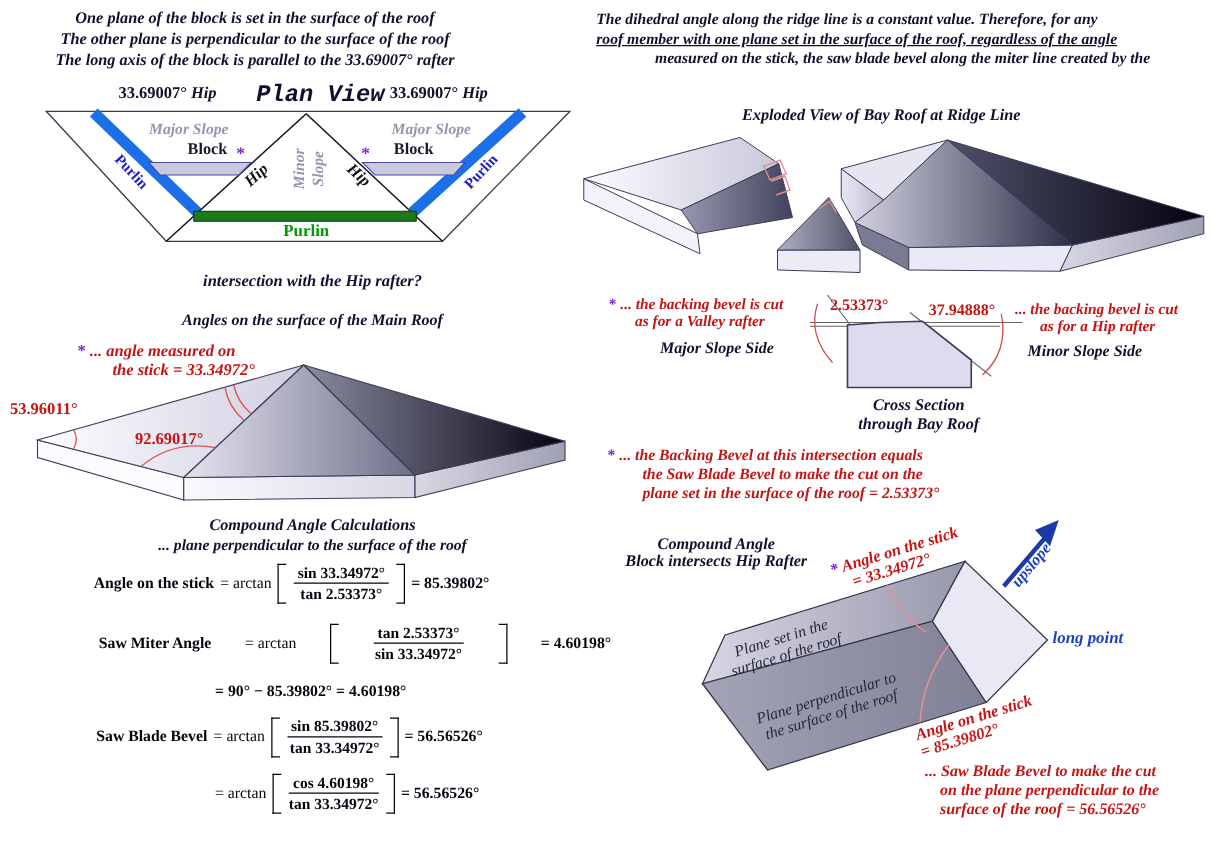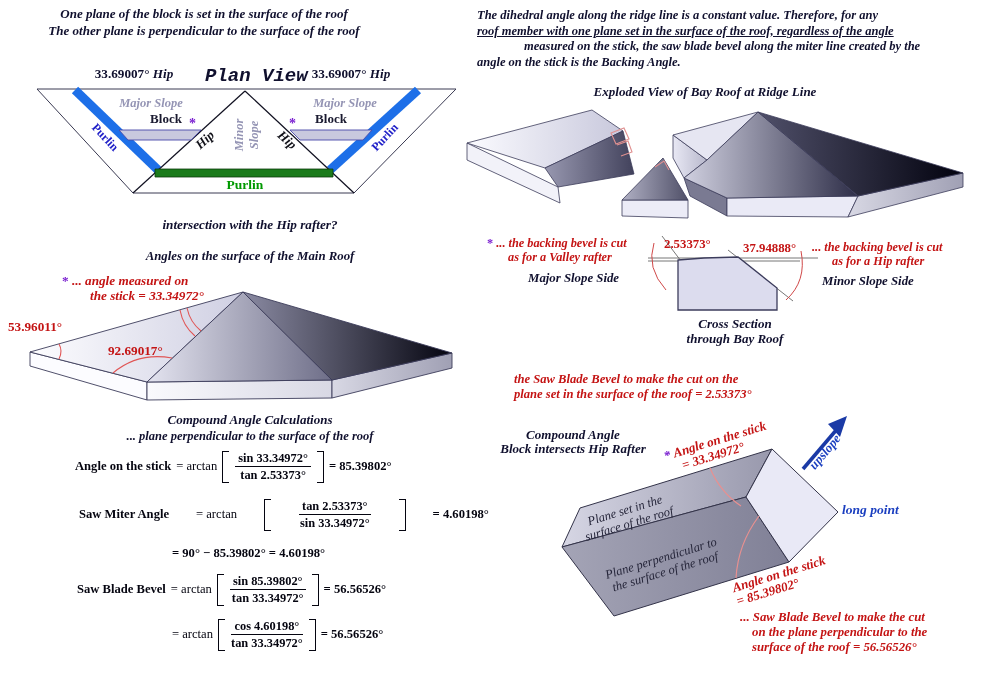--- a/index.html
+++ b/index.html
@@ -139,20 +139,21 @@
   <polygon points="562,547 746,497 789,562 614,616" fill="url(#gBlockFront)" stroke="#333349" stroke-width="1"></polygon>
   <polygon points="746,497 772,449 838,512 789,562" fill="#e9e9f6" stroke="#333349" stroke-width="1"></polygon>
   <path d="M 710,468 Q 720,492 741,506" fill="none" stroke="#e89090" stroke-width="1.2"></path>
   <path d="M 759,516 Q 738,544 736,578" fill="none" stroke="#e89090" stroke-width="1.2"></path>
   <line x1="803" y1="469" x2="838" y2="428" stroke="#1b3aa6" stroke-width="3.6"></line>
   <polygon points="847,416 828,424 840,437" fill="#1b3aa6"></polygon>
 </svg>
 
   <div class="t bi navy ctr" style="left:24px;top:23px;width:360px;font-size:13px;">The other plane is perpendicular to the surface of the roof</div>
   <div class="t bi navy ctr" style="left:24px;top:6px;width:360px;font-size:13px;">One plane of the block is set in the surface of the roof</div>
+  <div class="t bi navy ctr" style="left:24px;top:40px;width:360px;font-size:13px;">The long axis of the block is parallel to the 33.69007° rafter</div>
 
   <div class="t navy ctr" style="left:84px;top:66px;width:100px;font-size:13.2px;"><span class="b">33.69007°</span> <span class="bi">Hip</span></div>
   <div class="t bi navy ctr" style="left:205px;top:65px;width:80px;font-size:19px;font-family:Liberation Mono, monospace;">Plan View</div>
   <div class="t navy ctr" style="left:303px;top:66px;width:96px;font-size:13.2px;"><span class="b">33.69007°</span> <span class="bi">Hip</span></div>
 
   <div class="t bi gray ctr" style="left:106px;top:96px;width:90px;font-size:12.5px;">Major Slope</div>
   <div class="t bi gray ctr" style="left:300px;top:96px;width:90px;font-size:12.5px;">Major Slope</div>
   <div class="t b ctr" style="left:128px;top:111px;width:76px;font-size:13px;color:#1a1a30;">Block</div>
   <div class="t b ctr" style="left:295px;top:111px;width:72px;font-size:13px;color:#1a1a30;">Block</div>
   <div class="t purple" style="left:189px;top:116px;font-size:14px;">*</div>
@@ -223,35 +224,35 @@
       <span class="num">cos 4.60198°</span>
       <span class="den">tan 33.34972°</span>
     </span>
     <span class="brk r"></span>
     <span class="res">= 56.56526°</span>
   </div>
 
   <div class="t bi navy" style="left:477px;top:8px;font-size:12.5px;">The dihedral angle along the ridge line is a constant value.  Therefore, for any</div>
   <div class="t bi navy" style="left:477px;top:24px;font-size:12.5px;text-decoration:underline;">roof member with one plane set in the surface of the roof, regardless of the angle</div>
   <div class="t bi navy" style="left:477px;top:39px;font-size:12.5px;margin-left:47px;">measured on the stick, the saw blade bevel along the miter line created by the</div>
-  <div class="t bi navy" style="left:477px;top:55px;font-size:12.5px;">angle on the stick is the Backing Angle.</div>
 
   <div class="t bi navy ctr" style="left:545px;top:84px;width:320px;font-size:13px;">Exploded View of Bay Roof at Ridge Line</div>
 
   <div class="t bi red" style="left:487px;top:236px;font-size:12.3px;"><span class="purple">*</span> <span>... the backing bevel is cut</span></div>
   <div class="t bi red" style="left:508px;top:250px;font-size:12.3px;">as for a Valley rafter</div>
   <div class="t bi navy" style="left:528px;top:271px;font-size:12.8px;">Major Slope Side</div>
   <div class="t b red" style="left:664px;top:237px;font-size:12.8px;">2.53373°</div>
   <div class="t b red" style="left:743px;top:241px;font-size:12.8px;">37.94888°</div>
   <div class="t bi red" style="left:812px;top:240px;font-size:12.3px;">... the backing bevel is cut</div>
   <div class="t bi red" style="left:832px;top:254px;font-size:12.3px;">as for a Hip rafter</div>
   <div class="t bi navy" style="left:822px;top:274px;font-size:12.8px;">Minor Slope Side</div>
   <div class="t bi navy ctr" style="left:660px;top:316px;width:150px;font-size:13px;">Cross Section</div>
   <div class="t bi navy ctr" style="left:660px;top:331px;width:150px;font-size:13px;">through Bay Roof</div>
 
+  <div class="t bi red" style="left:486px;top:357px;font-size:12.6px;"><span class="purple">*</span> <span>... the Backing Bevel at this intersection equals</span></div>
   <div class="t bi red" style="left:514px;top:372px;font-size:12.6px;">the Saw Blade Bevel to make the cut on the</div>
   <div class="t bi red" style="left:514px;top:387px;font-size:12.6px;">plane set in the surface of the roof  = 2.53373°</div>
 
   <div class="t bi navy ctr" style="left:478px;top:427px;width:190px;font-size:13px;">Compound Angle</div>
   <div class="t bi navy ctr" style="left:478px;top:441px;width:190px;font-size:13px;">Block intersects Hip Rafter</div>
 
   <div class="t bi red" style="left:664px;top:430px;width:130px;font-size:13px;line-height:14px;transform:rotate(-17deg);">
     <div><span class="purple">*</span> <span>Angle on the stick</span></div>
     <div style="padding-left:14px;">= 33.34972°</div>
   </div>

